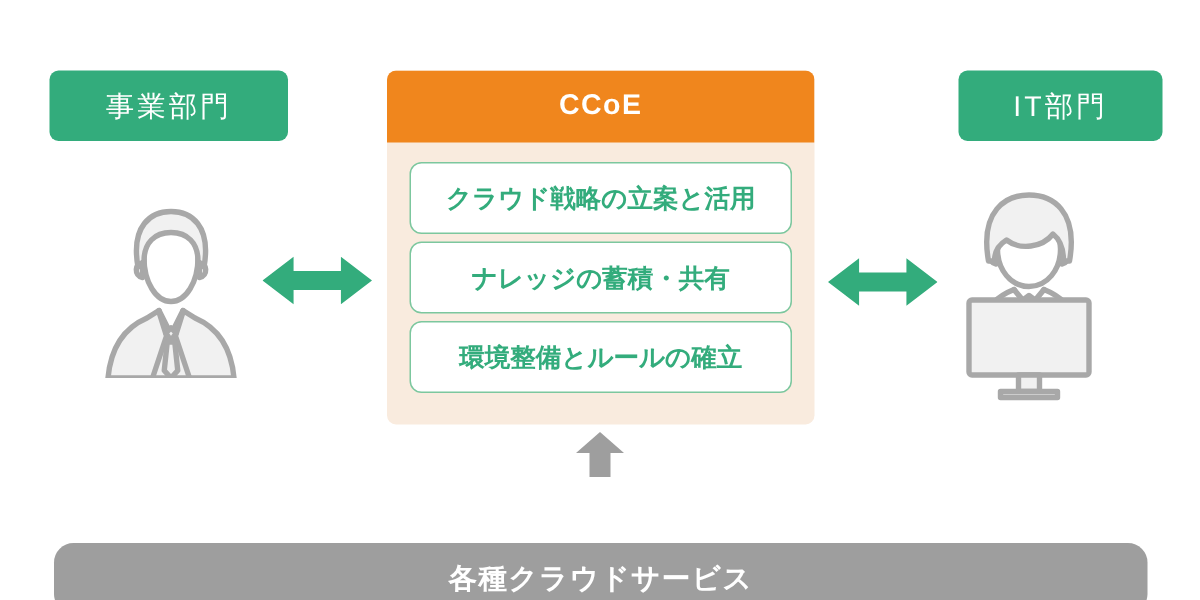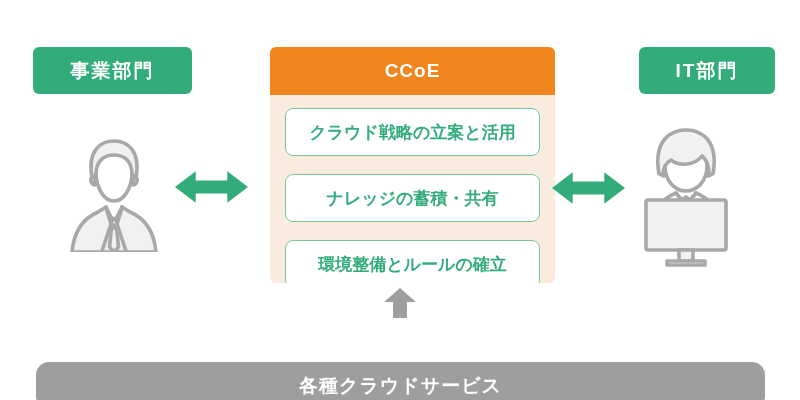--- a/index.html
+++ b/index.html
@@ -4,37 +4,37 @@
 <style>
   html,body{margin:0;padding:0;background:#ffffff;}
   body{font-family:"Liberation Sans","DejaVu Sans",sans-serif;}
   .canvas{position:relative;width:800px;height:400px;background:#ffffff;overflow:hidden;}
 
   .dept-box{
     position:absolute;top:47px;height:47px;
     background:var(--green);color:#ffffff;
     border-radius:6px;
     display:flex;align-items:center;justify-content:center;
-    font-size:19px;font-weight:bold;letter-spacing:2px;
+    font-size:19px;font-weight:normal;letter-spacing:2px;
   }
   .dept-box.left{left:33px;width:159px;}
   .dept-box.right{left:639px;width:136px;}
 
   .ccoe-panel{
     position:absolute;left:258px;top:47px;width:285px;height:236px;
-    background:var(--beige);border-radius:6px;overflow:hidden;margin-left:12px;
+    background:var(--beige);border-radius:6px;overflow:hidden;
   }
   .ccoe-header{
     height:48px;background:var(--orange);color:#ffffff;
     display:flex;align-items:center;justify-content:center;
     font-size:19px;font-weight:bold;letter-spacing:1px;
   }
   .ccoe-body{
     padding:13px 15px 17px 15px;
-    display:flex;flex-direction:column;gap:18px;
+    display:flex;flex-direction:column;gap:5px;
   }
   .ccoe-item{
     height:48px;background:#ffffff;
     border:1.5px solid var(--item-border);border-radius:8px;
     display:flex;align-items:center;justify-content:center;
     color:var(--item-text);font-size:17px;font-weight:bold;
     box-sizing:border-box;
   }
 
   .arrow-h{position:absolute;width:73px;height:36px;}

